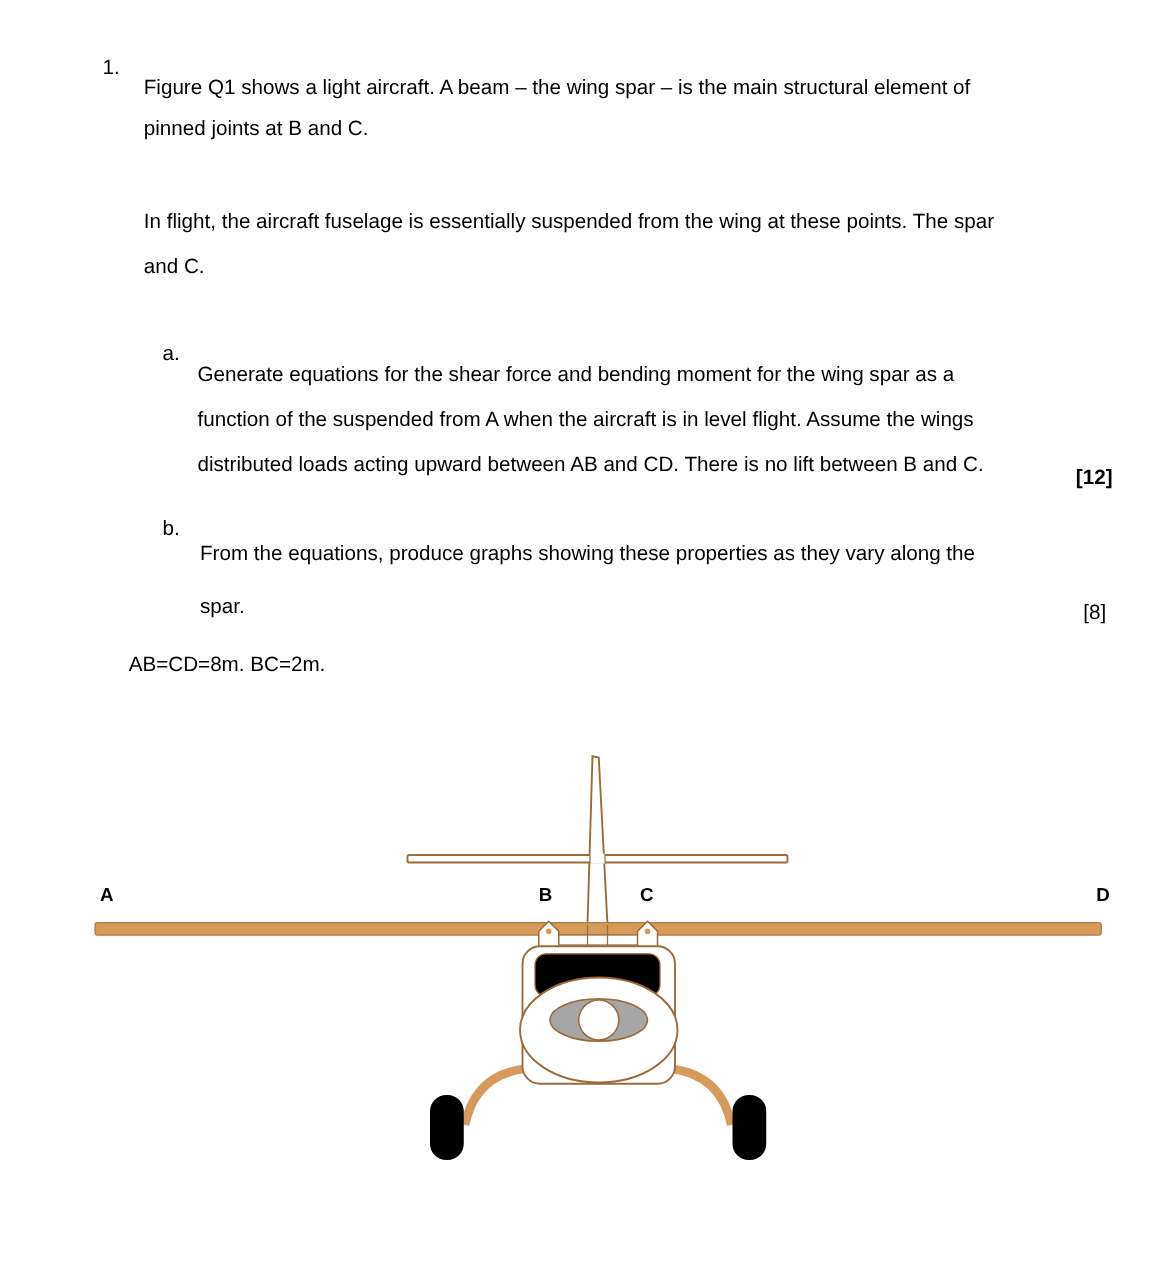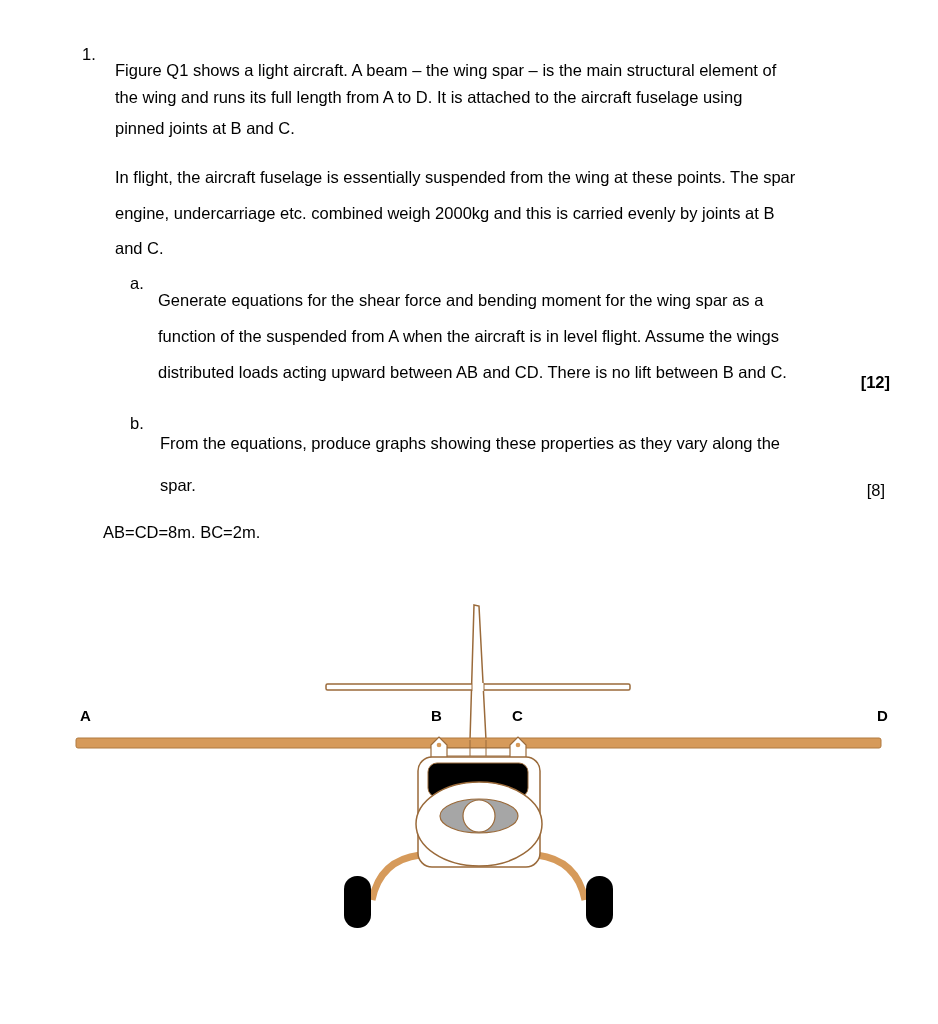--- a/index.html
+++ b/index.html
@@ -25,27 +25,25 @@
     .fig { left: 0; top: 590px; width: 938px; height: 360px; }
     .fig-label { font-family: "Liberation Sans", sans-serif; font-weight: bold; font-size: 15px; }
   </style>
 </head>
 <body>
 
 <div class="abs qnum">1.</div>
 
 <div class="abs p1">
   <span class="line">Figure Q1 shows a light aircraft. A beam – the wing spar – is the main structural element of</span>
-  <span class="line l2">the wing and runs its full length from A to D. It is attached to the aircraft fuselage using</span>
   <span class="line" style="line-height:14px">pinned joints at B and C.</span>
 </div>
 
 <div class="abs p2">
   <span class="line">In flight, the aircraft fuselage is essentially suspended from the wing at these points. The spar</span>
-  <span class="line">engine, undercarriage etc. combined weigh 2000kg and this is carried evenly by joints at B</span>
   <span class="line">and C.</span>
 </div>
 
 <div class="abs sub-a-mark">a.</div>
 <div class="abs sub-a">
   <span class="line">Generate equations for the shear force and bending moment for the wing spar as a</span>
   <span class="line">function of the suspended from A when the aircraft is in level flight. Assume the wings</span>
   <span class="line">distributed loads acting upward between AB and CD. There is no lift between B and C.</span>
 </div>
 <div class="abs marks marks-a">[12]</div>

